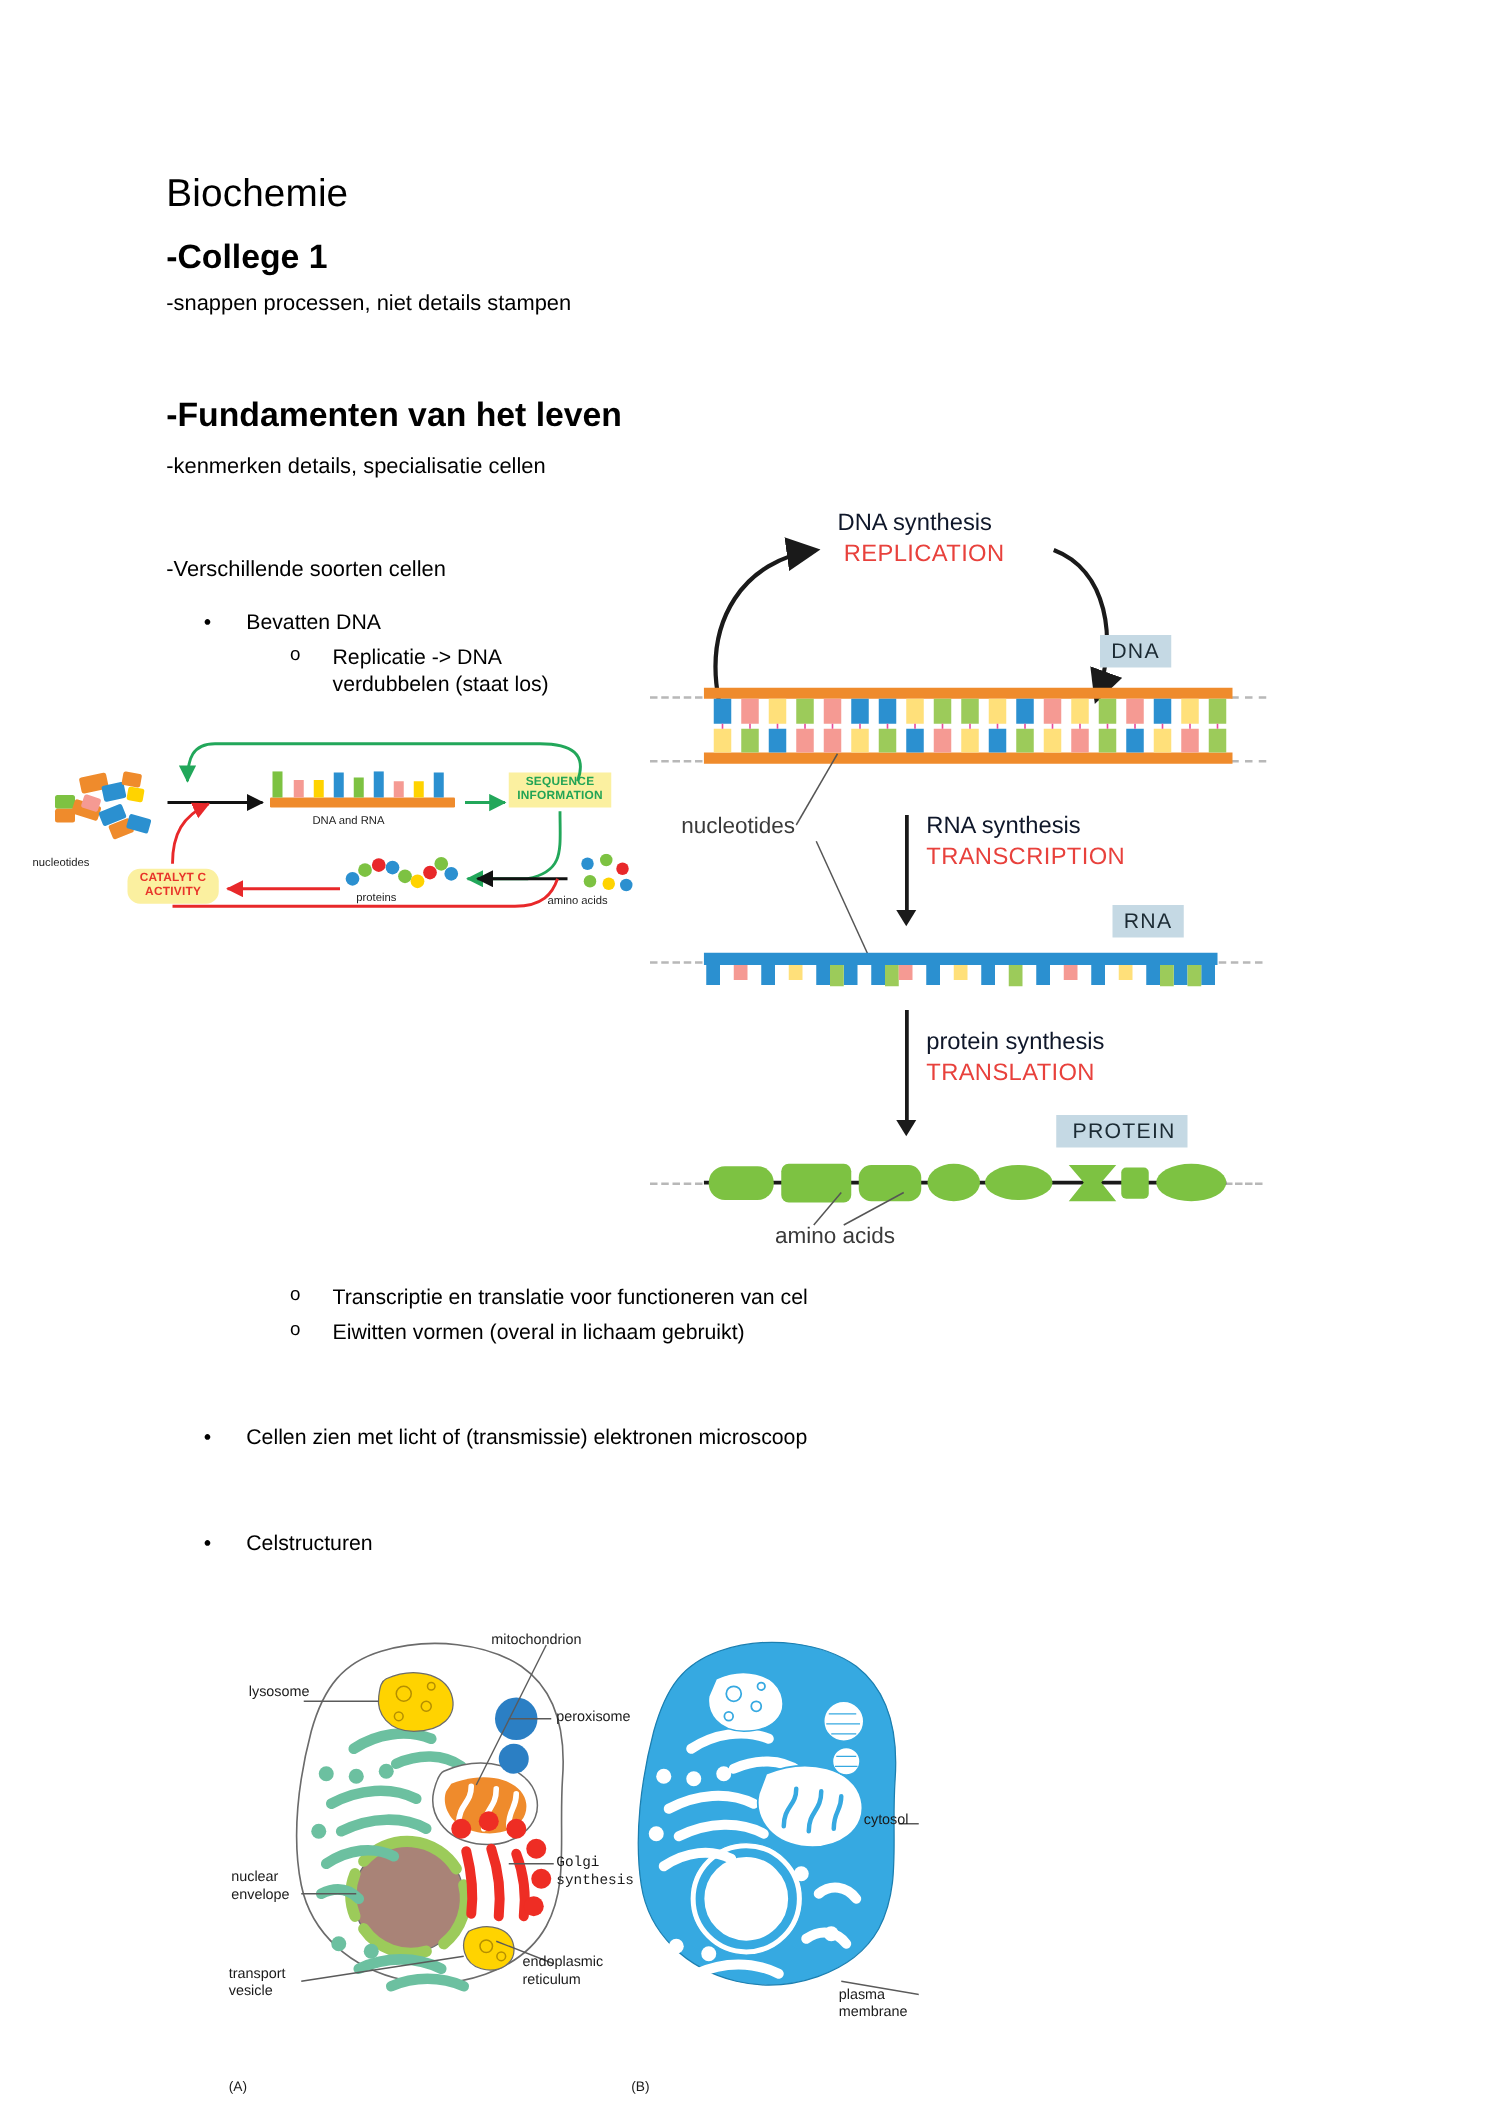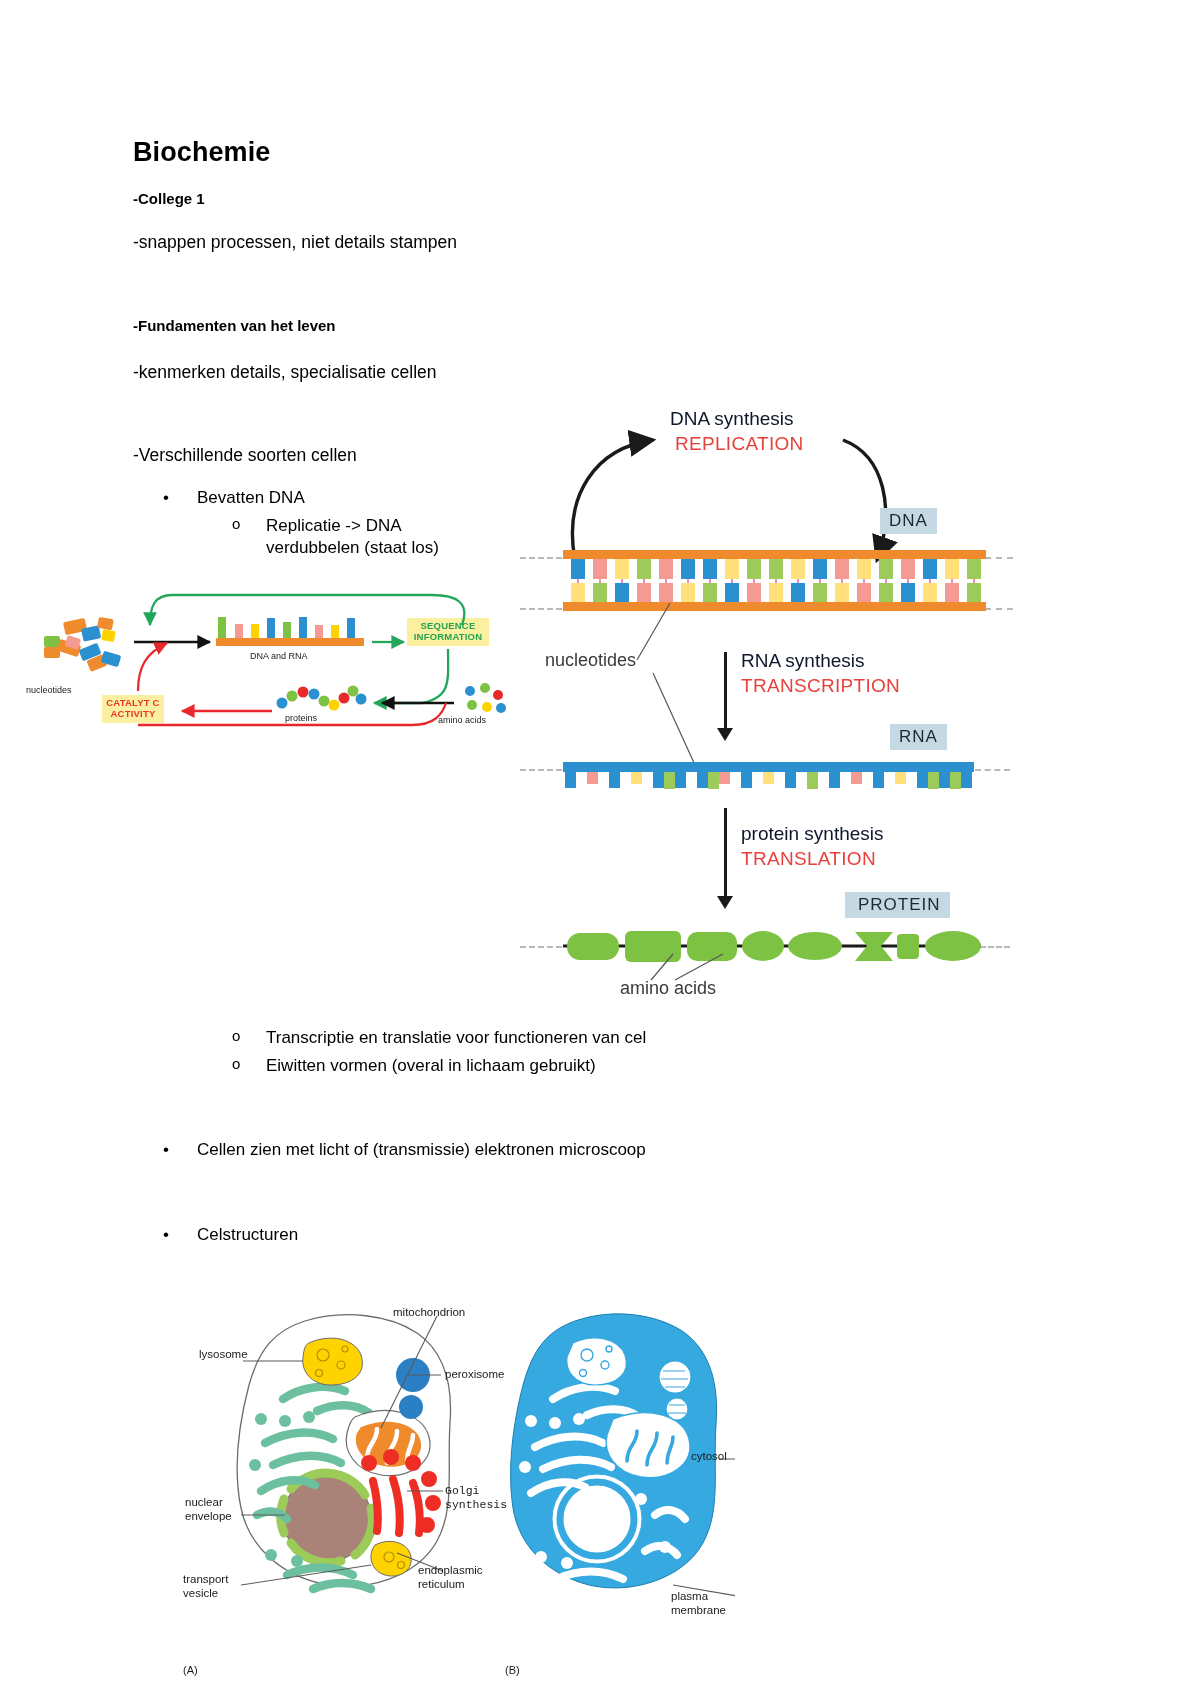--- a/index.html
+++ b/index.html
@@ -8,22 +8,22 @@
     width:1200px; height:1698px;
     background:#ffffff;
     font-family:"Liberation Sans", sans-serif;
     color:#000;
     position:relative;
     overflow:hidden;
   }
   .page { position:relative; width:1200px; height:1698px; }
 
   
-  .h1 { position:absolute; font-size:27px; font-weight:bold; letter-spacing:0.1px; }
-  .h2 { position:absolute; font-size:15px; font-weight:bold; }
+  .h1 { position:absolute; font-size:31px; font-weight:normal; letter-spacing:0.1px; }
+  .h2 { position:absolute; font-size:27px; font-weight:bold; }
   .p  { position:absolute; font-size:17.5px; }
   .bullet-row { position:absolute; display:flex; align-items:flex-start; font-size:17px; }
   .bullet-mark { width:34px; flex:0 0 34px; text-align:left; font-size:15px; line-height:1.25; }
   .bullet-mark.disc { font-size:17px; }
   .bullet-text { line-height:1.32; }
 
   
   #fig-cycle { position:absolute; left:22px; top:585px; width:500px; height:170px; }
   #fig-cycle .lbl { position:absolute; font-size:9px; color:#222; white-space:nowrap; }
   #fig-cycle .ybox {
@@ -139,21 +139,21 @@
       <circle cx="12" cy="22" r="5" fill="#7dc242"></circle>
       <circle cx="27" cy="24" r="5" fill="#ffd300"></circle>
       <circle cx="41" cy="25" r="5" fill="#2b90d0"></circle>
     </svg>
     <div class="lbl" style="left:416px; top:130px;">amino acids</div>
 
     <div class="ybox green" style="left:385px; top:33px; width:82px;">
       <span>SEQUENCE</span><br>
       <span>INFORMATION</span>
     </div>
-    <div class="ybox" style="left:80px; top:110px; width:62px;">
+    <div class="ybox" style="left:80px; top:110px; width:73px;border-radius:10px;">
       <span>CATALYT C</span><br>
       <span>ACTIVITY</span>
     </div>
 
     <svg width="500" height="170" style="position:absolute; left:0; top:0;">
       <defs>
         <marker id="ahG" markerWidth="7" markerHeight="7" refX="5.5" refY="3" orient="auto">
           <path d="M0,0 L6,3 L0,6 z" fill="#22a75a"></path>
         </marker>
         <marker id="ahR" markerWidth="7" markerHeight="7" refX="5.5" refY="3" orient="auto">

